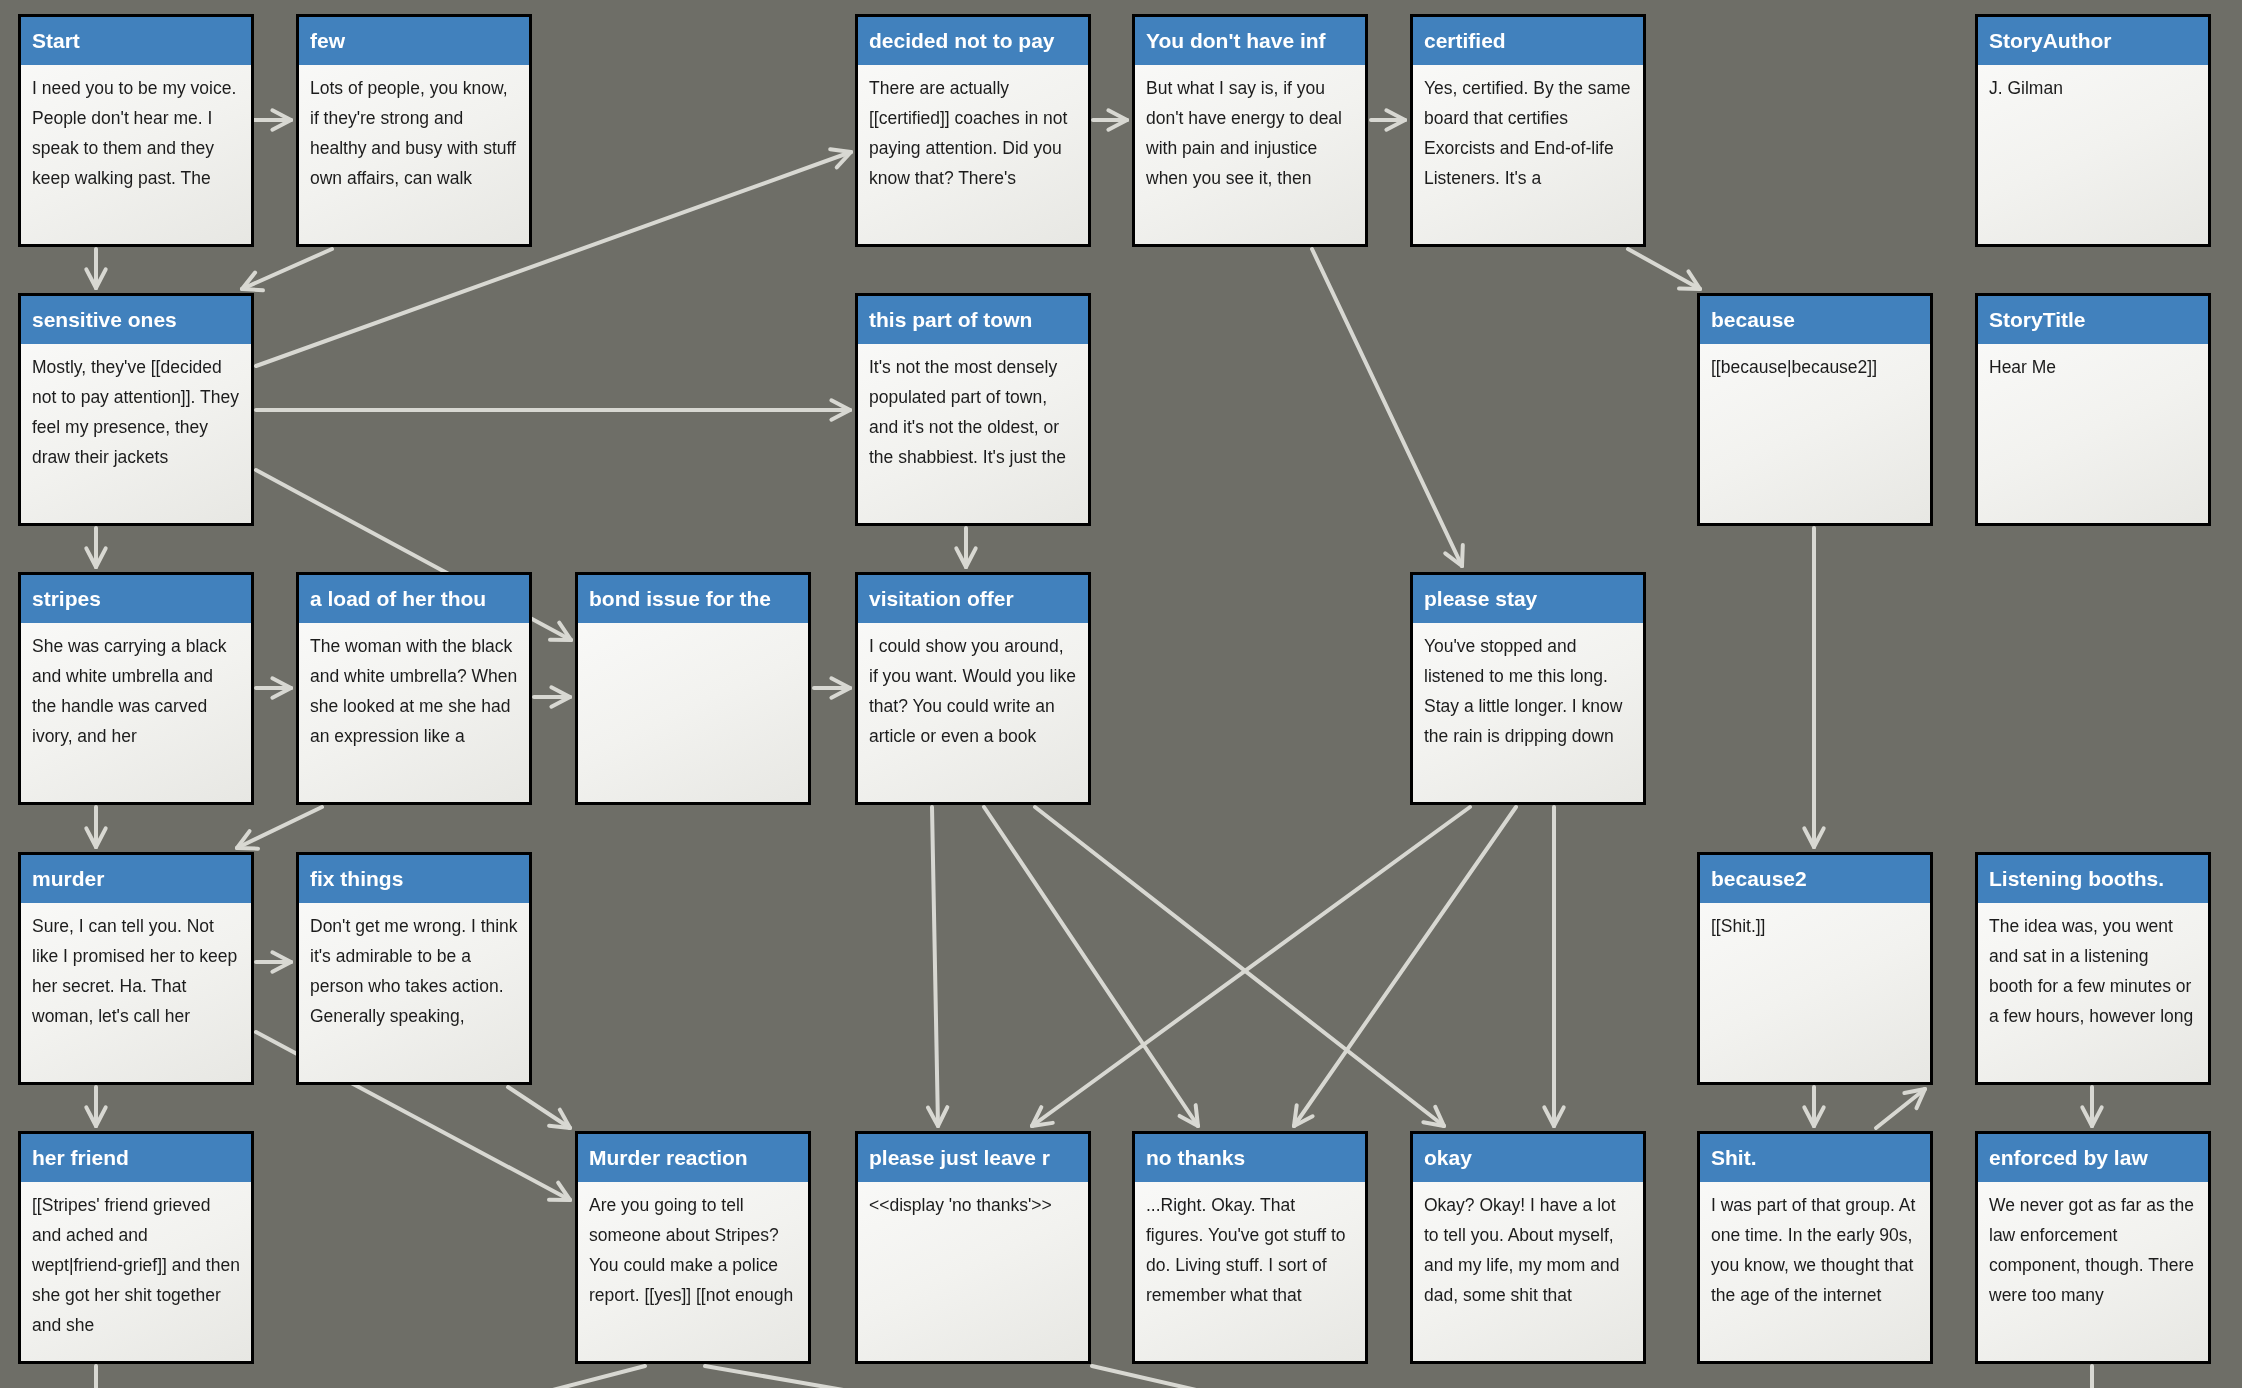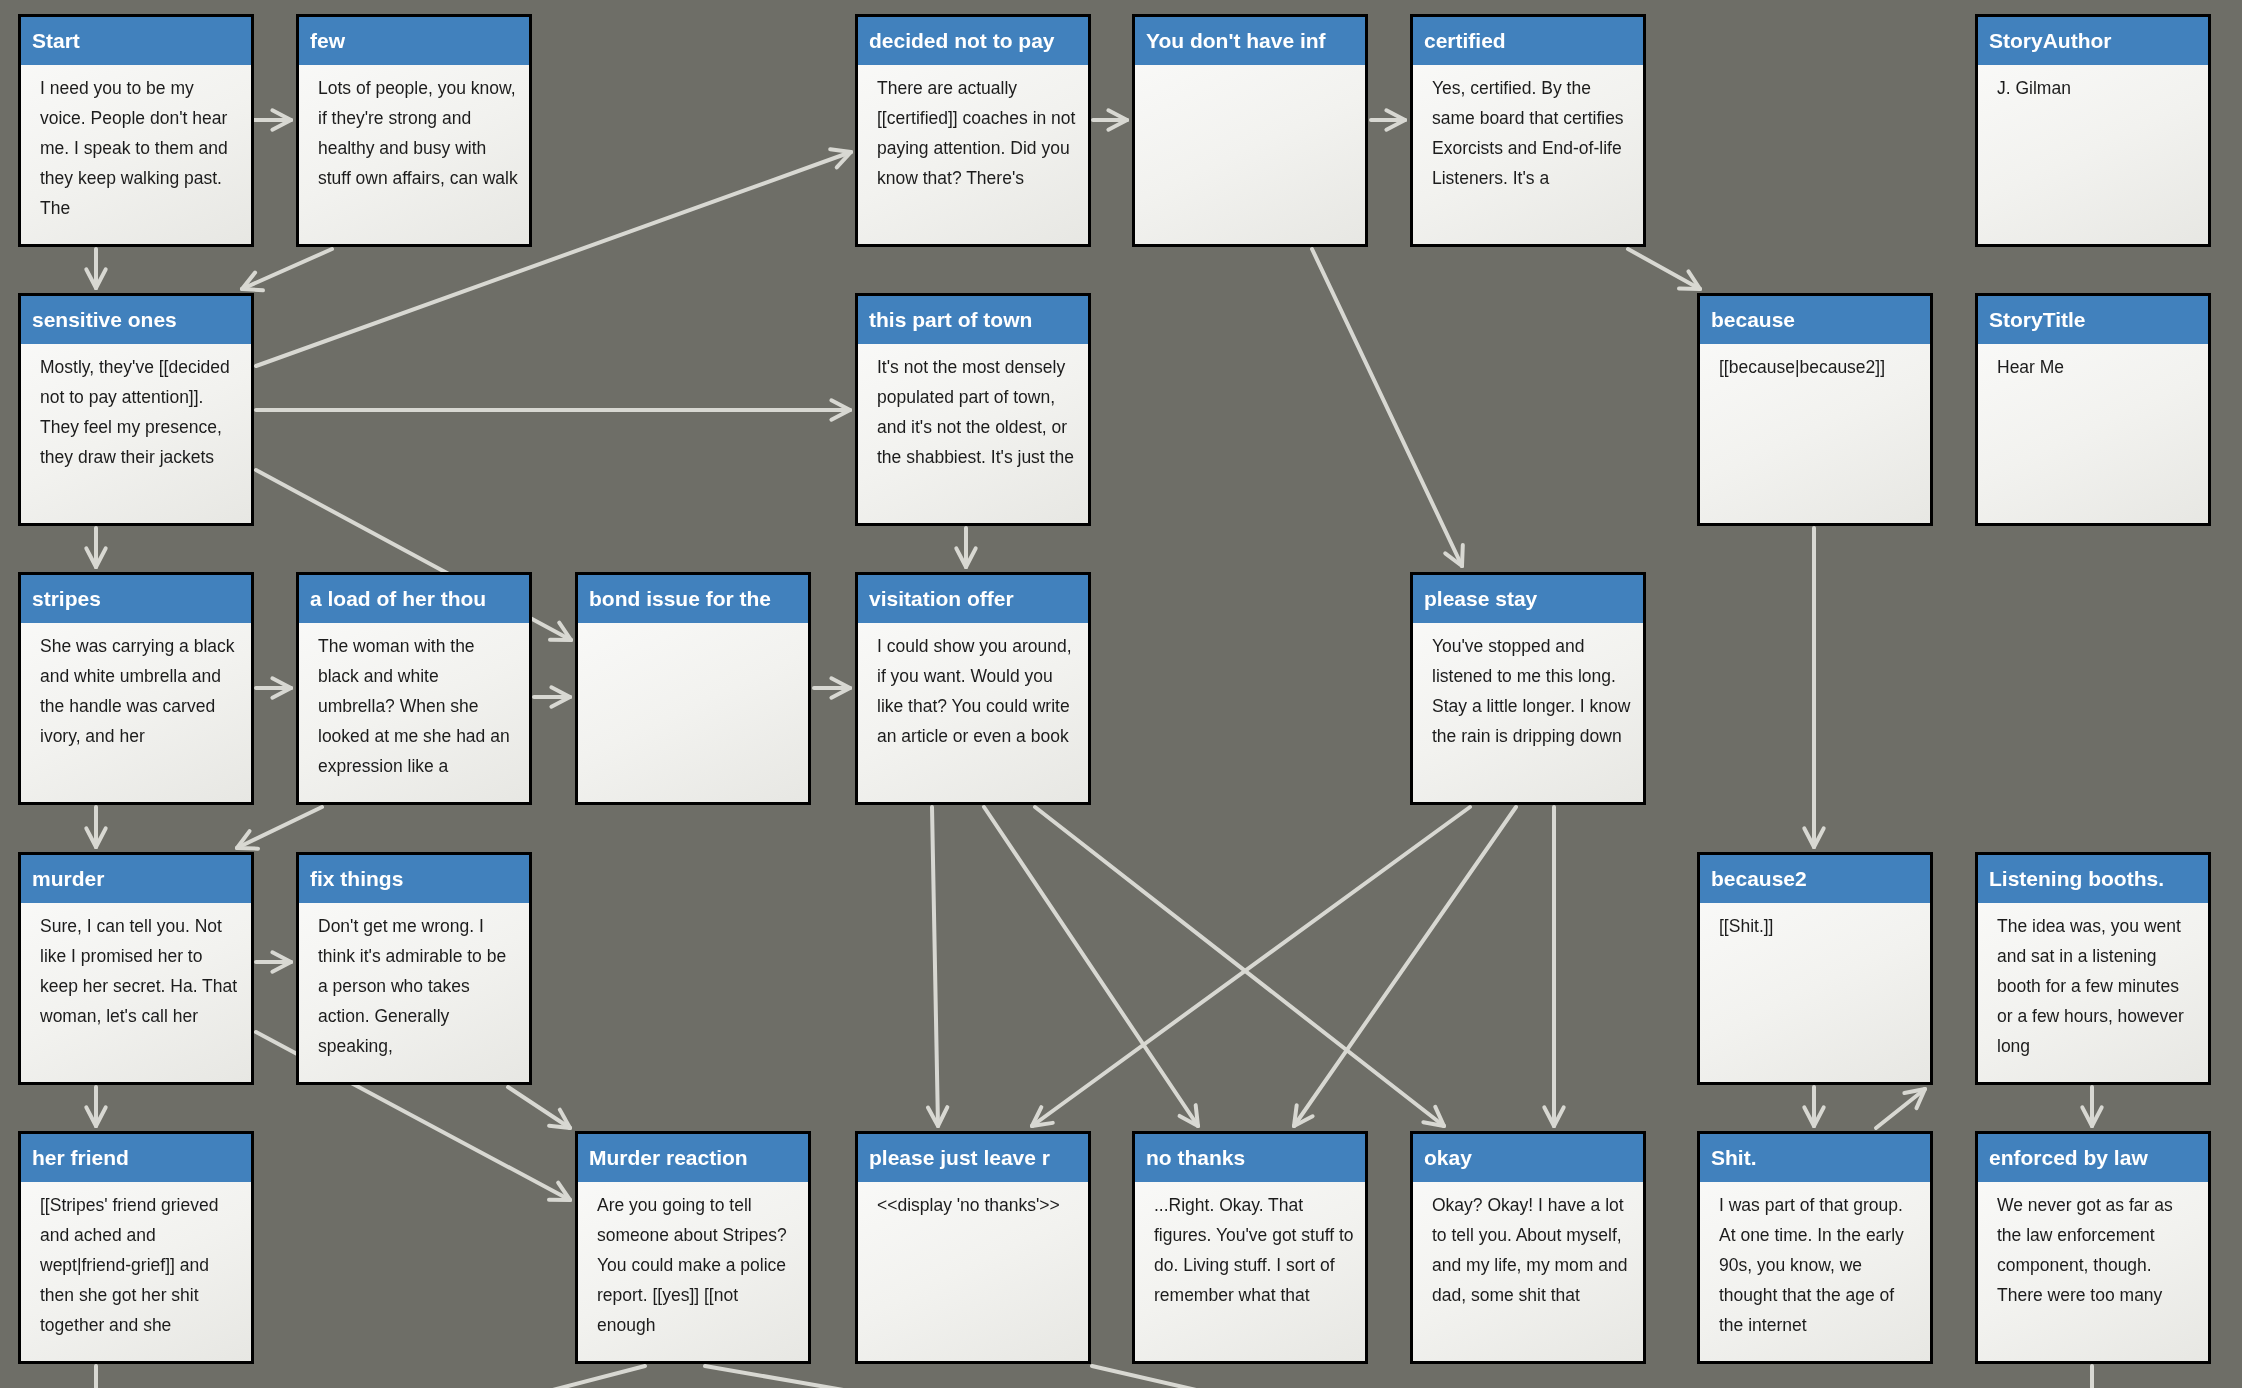--- a/index.html
+++ b/index.html
@@ -12,21 +12,21 @@
     position:absolute;width:236px;height:233px;box-sizing:border-box;
     border:3px solid #000;z-index:2;cursor:pointer;
     background:linear-gradient(155deg,#fbfbfa 0%,#f2f2ef 55%,#e7e7e3 100%);
   }
   .card-header{
     height:48px;line-height:48px;padding:0 11px;
     color:#fff;font-size:21px;font-weight:bold;
     white-space:nowrap;overflow:hidden;
   }
   .card-body{
-    padding:8px 11px 0 19px;font-size:17.5px;line-height:30px;
+    padding:8px 11px 0 11px;font-size:17.5px;line-height:30px;
     color:#1c1c1c;height:168px;overflow:hidden;
     word-wrap:break-word;
   }
 </style>
 </head>
 <body>
 
 <div id="map" style="background: rgb(110, 110, 103);">
     <svg width="2242" height="1388" id="edges">
       <g>
@@ -207,20 +207,21 @@
     <div class="card" style="left: 296px; top: 14px;">
       <div class="card-header" style="background: rgb(65, 129, 189);">few</div>
       <div class="card-body">Lots of people, you know, if they're strong and healthy and busy with stuff own affairs, can walk</div>
     </div>
     <div class="card" style="left: 855px; top: 14px;">
       <div class="card-header" style="background: rgb(65, 129, 189);">decided not to pay</div>
       <div class="card-body">There are actually [[certified]] coaches in not paying attention. Did you know that? There's</div>
     </div>
     <div class="card" style="left: 1132px; top: 14px;">
       <div class="card-header" style="background: rgb(65, 129, 189);">You don't have inf</div>
+      <div class="card-body">But what I say is, if you don't have energy to deal with pain and injustice when you see it, then</div>
     </div>
     <div class="card" style="left: 1410px; top: 14px;">
       <div class="card-header" style="background: rgb(65, 129, 189);">certified</div>
       <div class="card-body">Yes, certified. By the same board that certifies Exorcists and End-of-life Listeners. It's a</div>
     </div>
     <div class="card" style="left: 1975px; top: 14px;">
       <div class="card-header" style="background: rgb(65, 129, 189);">StoryAuthor</div>
       <div class="card-body">J. Gilman</div>
     </div>
     <div class="card" style="left: 18px; top: 293px;">

